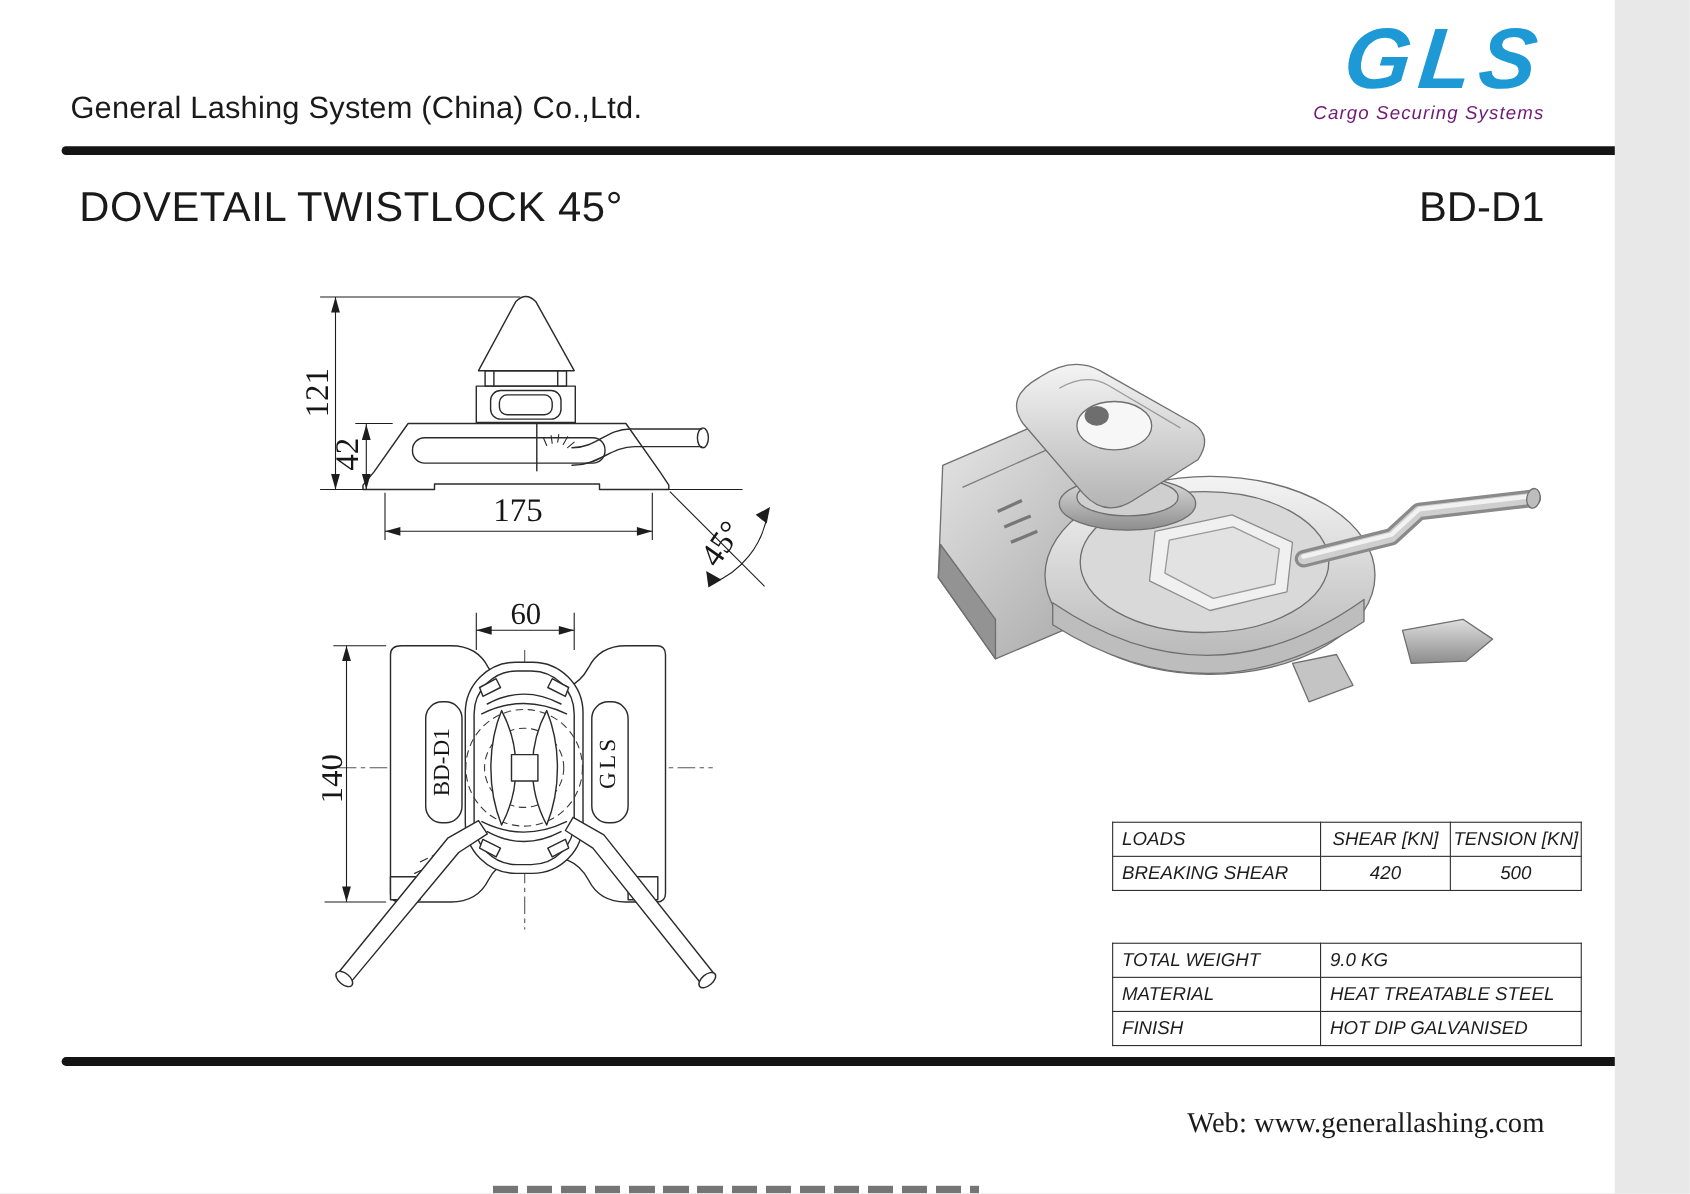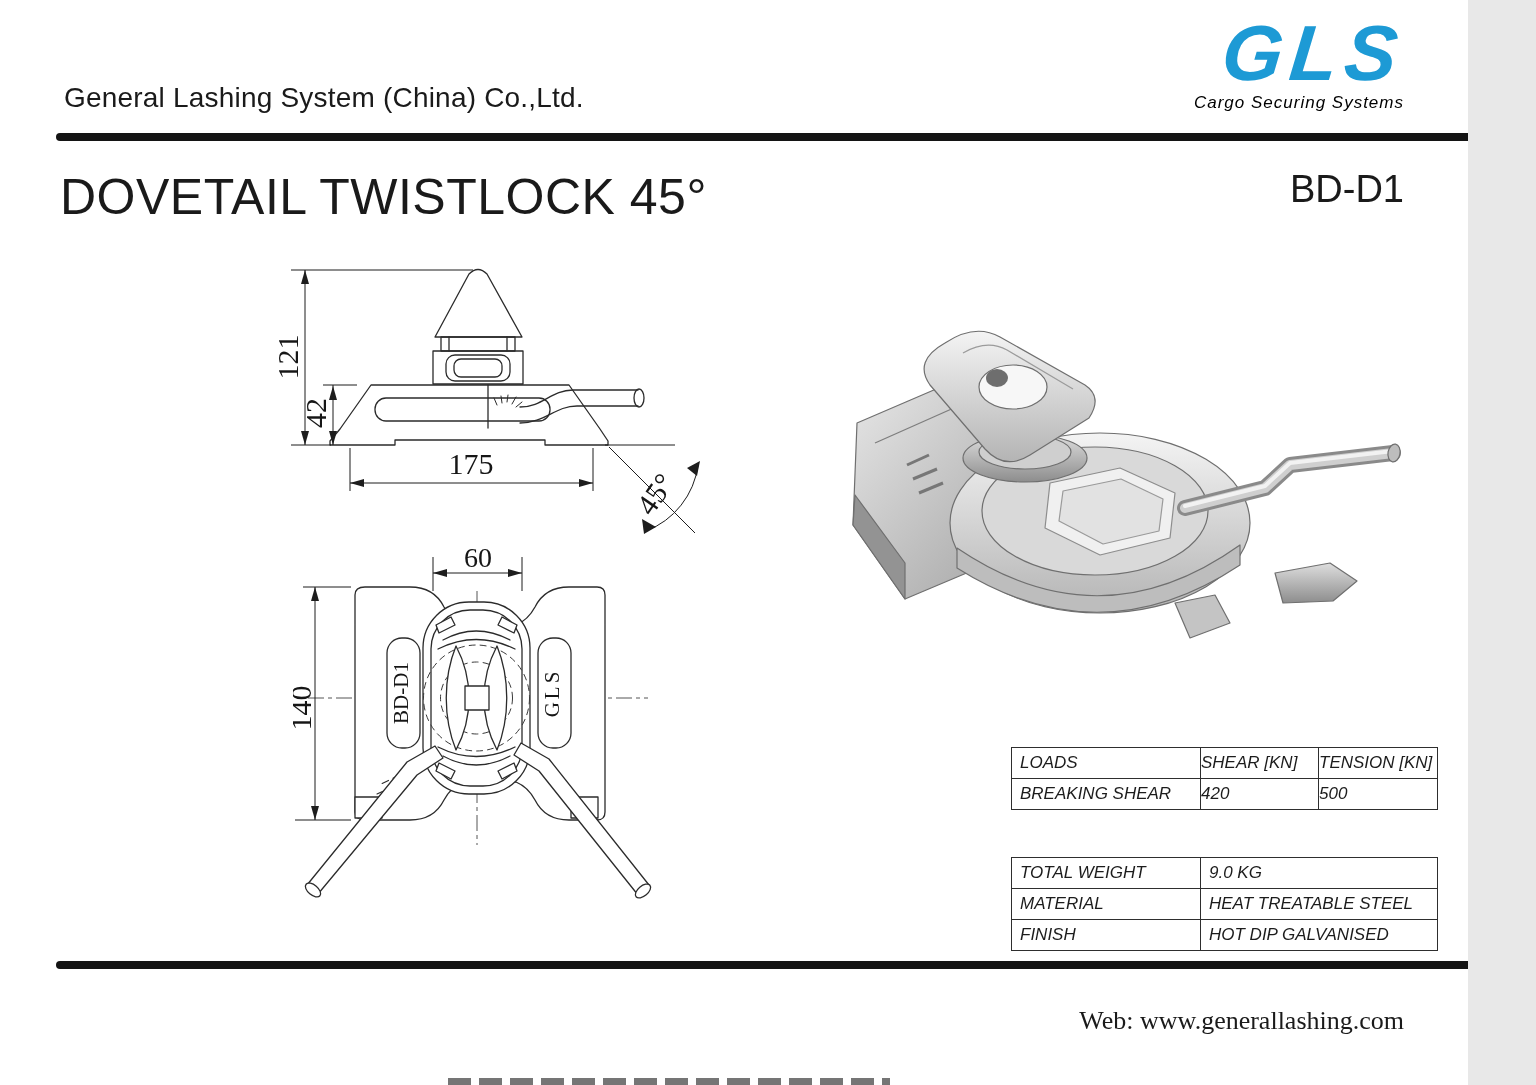--- a/index.html
+++ b/index.html
@@ -4,45 +4,45 @@
 <style>
   html,body{margin:0;padding:0;background:#e8e8e8;}
   .page{
     position:relative;width:1468px;height:1085px;background:#ffffff;
     font-family:"Liberation Sans",sans-serif;color:#1a1a1a;overflow:hidden;
   }
   .company-name{position:absolute;left:64px;top:82px;font-size:28px;letter-spacing:.2px;}
   .rule{position:absolute;left:56px;width:1425px;height:8px;background:#141414;border-radius:4px;}
   .rule-top{top:133px;}
   .rule-bottom{top:961px;}
-  .product-title{position:absolute;left:60px;top:168px;font-size:50px;letter-spacing:.5px;}
+  .product-title{position:absolute;left:72px;top:168px;font-size:38px;letter-spacing:.5px;}
   .model-number{position:absolute;right:64px;top:168px;font-size:38px;}
   .logo{position:absolute;top:16px;right:64px;text-align:right;}
   .logo-gls{font-size:78px;line-height:.95;font-weight:bold;font-style:italic;letter-spacing:7px;transform:skewX(-6deg);transform-origin:right;}
   .logo-tagline{margin-top:3px;font-size:17px;font-style:italic;letter-spacing:1px;}
   .drawing-svg{position:absolute;}
   table.datatable{position:absolute;border-collapse:collapse;table-layout:fixed;background:#fff;font-style:italic;}
   table.datatable td{border:1.6px solid #2e2e2e;height:30px;font-size:17px;color:#1c1c1c;
     padding:0 4px 0 8px;white-space:nowrap;overflow:hidden;}
-  table.datatable td.num{text-align:left;padding:0;}
+  table.datatable td.num{text-align:center;padding:0;}
   .footer-web{position:absolute;right:64px;top:1006px;font-size:26px;font-family:Liberation Serif, serif;}
   .cropped-strip{position:absolute;left:448px;top:1078px;width:442px;height:7px;opacity:.75;
     background:repeating-linear-gradient(90deg,#474747 0 23px,rgba(0,0,0,0) 23px 31px);}
   svg text{font-family:"Liberation Serif",serif;fill:#161616;}
 </style>
 </head>
 <body>
 
 <div class="page">
 
   <div class="company-name">General Lashing System (China) Co.,Ltd.</div>
 
   <div class="logo">
     <div class="logo-gls" style="color: rgb(29, 154, 213);">GLS</div>
-    <div class="logo-tagline" style="color: #000000;">Cargo Securing Systems</div>
+    <div class="logo-tagline" style="color: #701a75;">Cargo Securing Systems</div>
   </div>
 
   <div class="rule rule-top"></div>
 
   <div class="product-title">DOVETAIL TWISTLOCK 45°</div>
   <div class="model-number">BD-D1</div>
 
   <svg class="drawing-svg" style="left:275px;top:255px" width="432" height="296" viewBox="0 0 432 296">
     <g fill="none" stroke="#2b2b2b" stroke-width="1.3" stroke-linejoin="round" stroke-linecap="round">
 

